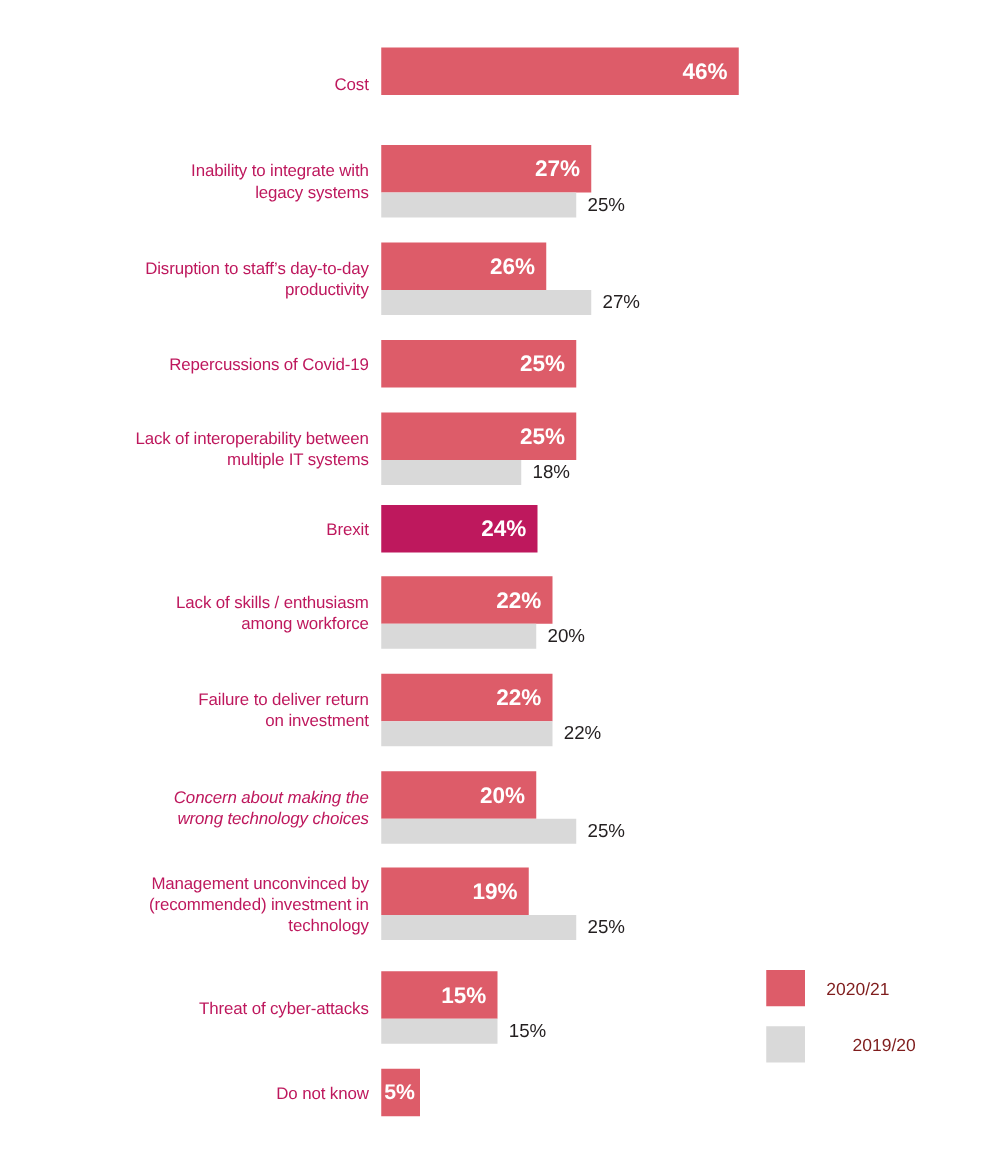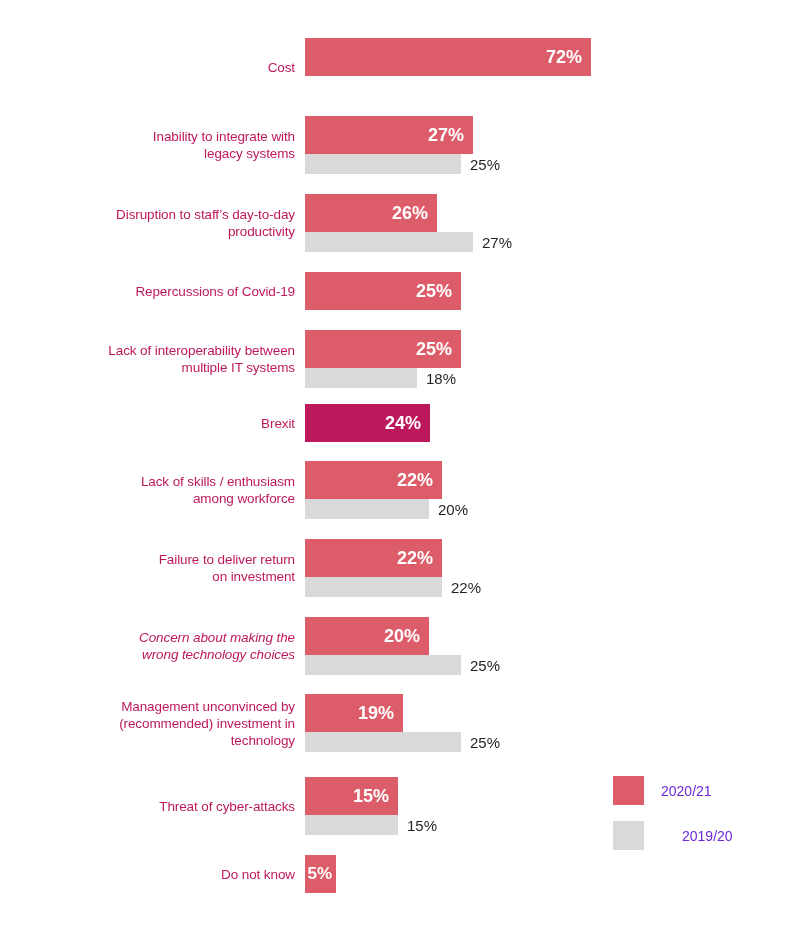--- a/index.html
+++ b/index.html
@@ -112,36 +112,36 @@
     align-items: center;
   }
   .legend-swatch {
     width: 31px;
     height: 29px;
     flex: 0 0 auto;
   }
   .legend-label {
     margin-left: 17px;
     font-size: 14px;
-    color: #6d28d9;
+    color: #7f1d1d;
     white-space: nowrap;
     font-family: "Liberation Sans", sans-serif;
   }
 </style>
 </head>
 <body>
 
 <div id="chart-root">
 
   <div id="plot">
       <div class="bar-group" style="top: 38px;">
         <div class="cat-label" style="top: 20.5px;"><span>Cost</span></div>
         <div class="bars">
           <div class="bar bar-current" style="width: 286px; background: rgb(221, 92, 105);">
-            <span class="bar-value-inside">72%</span>
+            <span class="bar-value-inside">46%</span>
           </div>
         </div>
       </div>
       <div class="bar-group" style="top: 116px;">
         <div class="cat-label" style="top: 12px;"><span>Inability to integrate with</span><br><span>legacy systems</span></div>
         <div class="bars">
           <div class="bar bar-current" style="width: 168px; background: rgb(221, 92, 105);">
             <span class="bar-value-inside">27%</span>
           </div>
           <div class="bar bar-previous" style="width: 156px; background: rgb(217, 217, 217);">
@@ -216,21 +216,21 @@
             <span class="bar-value-inside">20%</span>
           </div>
           <div class="bar bar-previous" style="width: 156px; background: rgb(217, 217, 217);">
             <span class="bar-value-outside">25%</span>
           </div>
         </div>
       </div>
       <div class="bar-group" style="top: 694px;">
         <div class="cat-label" style="top: 3.5px;"><span>Management unconvinced by</span><br><span>(recommended) investment in</span><br><span>technology</span></div>
         <div class="bars">
-          <div class="bar bar-current" style="width: 98px; background: rgb(221, 92, 105);">
+          <div class="bar bar-current" style="width: 118px; background: rgb(221, 92, 105);">
             <span class="bar-value-inside">19%</span>
           </div>
           <div class="bar bar-previous" style="width: 156px; background: rgb(217, 217, 217);">
             <span class="bar-value-outside">25%</span>
           </div>
         </div>
       </div>
       <div class="bar-group" style="top: 777px;">
         <div class="cat-label" style="top: 20.5px;"><span>Threat of cyber-attacks</span></div>
         <div class="bars">

